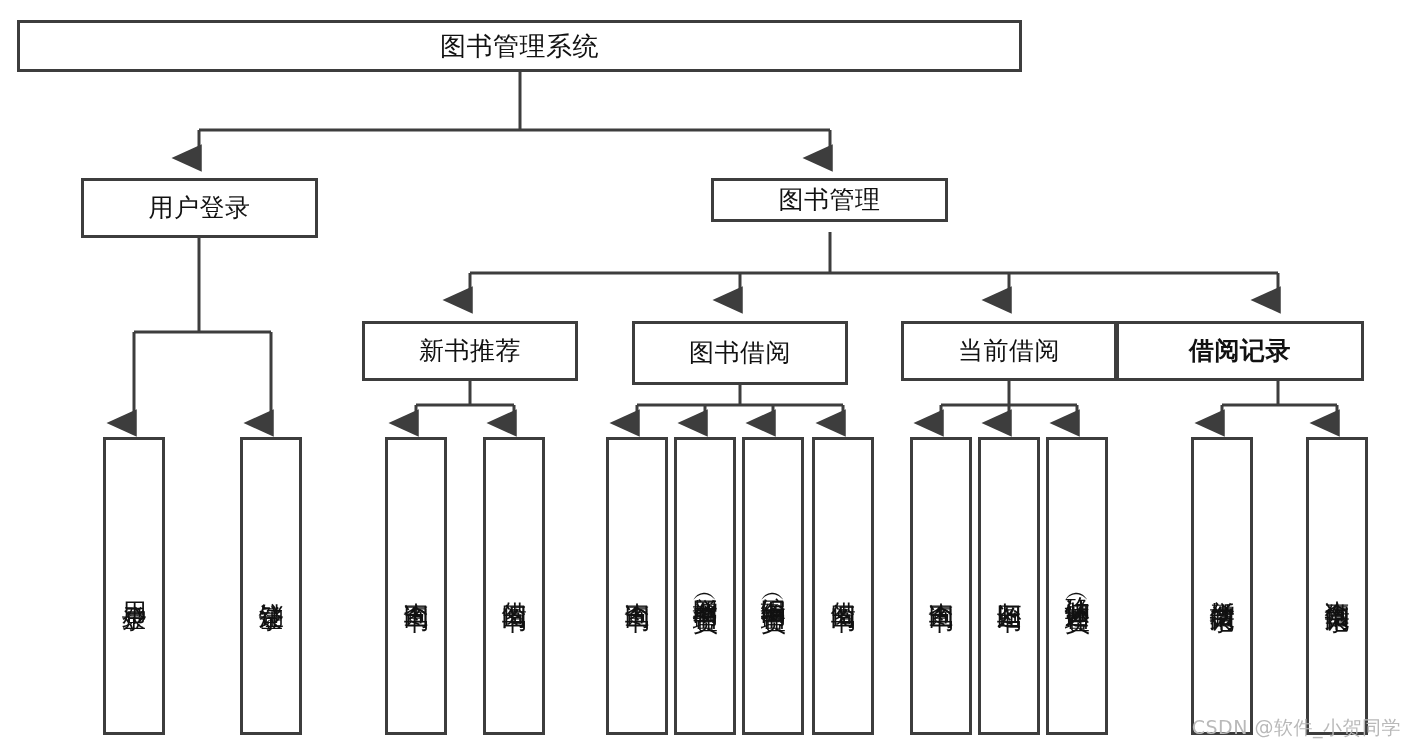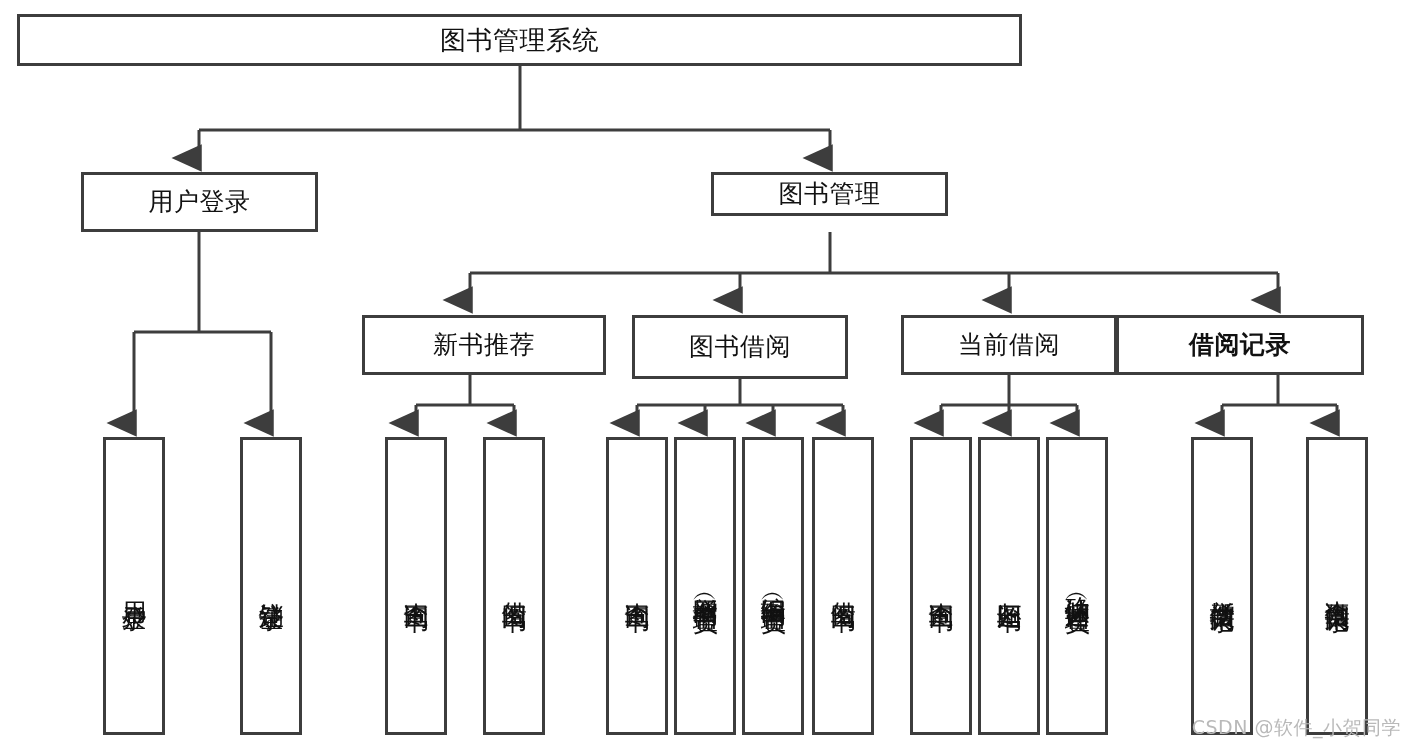--- a/index.html
+++ b/index.html
@@ -33,20 +33,21 @@
     align-items: center;
     justify-content: center;
     color: #111111;
     z-index: 2;
   }
   .node.horiz {
     font-size: 25px;
     letter-spacing: 0.5px;
     line-height: 1.1;
     white-space: nowrap;
+    margin-top: 6px;
   }
   .node.root {
     font-size: 26px;
   }
   .node.leaf {
     align-items: center;
     justify-content: center;
     padding: 6px 0;
   }
   .node.leaf .vtext {
@@ -137,21 +138,21 @@
   </div>
 
   <div class="node horiz" style="left:81px; top:172px; width:237px; height:60px;">
     <span>用户登录</span>
   </div>
 
   <div class="node horiz" style="left:711px; top:172px; width:237px; height:44px;">
     <span>图书管理</span>
   </div>
 
-  <div class="node horiz" style="left:362px; top:315px; width:244px; height:60px;">
+  <div class="node horiz" style="left:362px; top:315px; width:216px; height:60px;">
     <span>新书推荐</span>
   </div>
 
   <div class="node horiz" style="left:632px; top:315px; width:216px; height:64px;">
     <span>图书借阅</span>
   </div>
 
   <div class="node horiz" style="left:901px; top:315px; width:216px; height:60px;">
     <span>当前借阅</span>
   </div>

